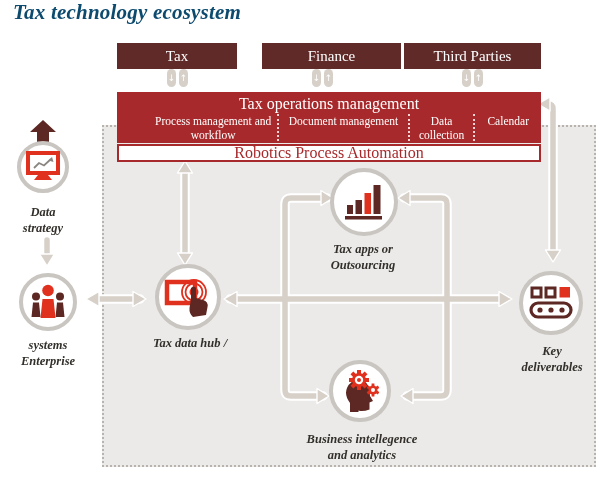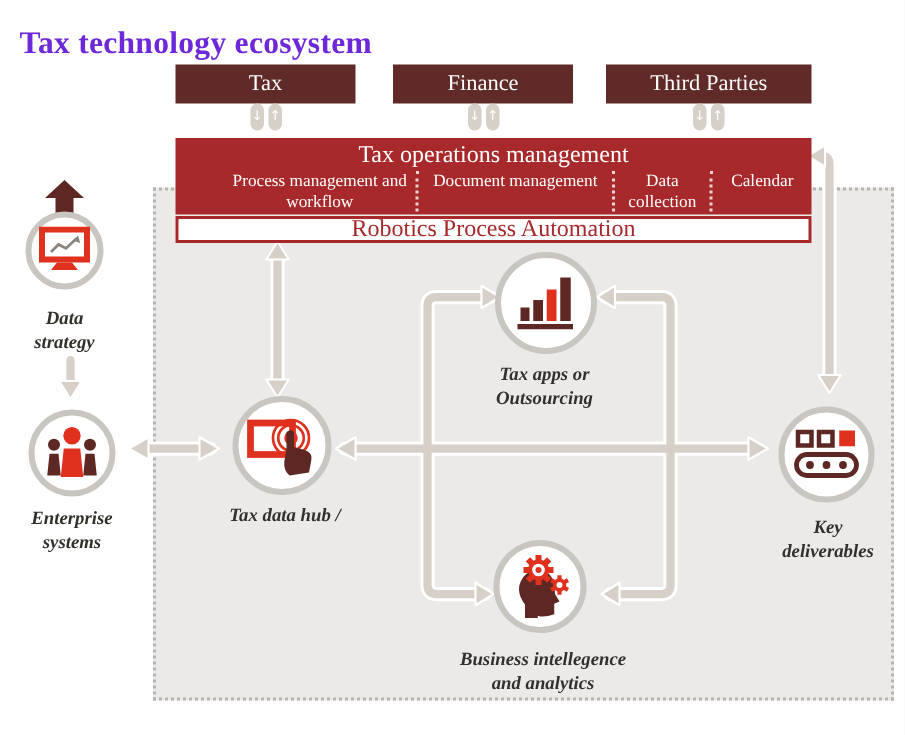--- a/index.html
+++ b/index.html
@@ -1,37 +1,37 @@
 <!DOCTYPE html>
 <html><head>
 <meta charset="utf-8">
 <style>
   * { margin:0; padding:0; box-sizing:border-box; }
   html,body { background:#fff; }
   body { font-family:"Liberation Serif","DejaVu Serif",serif; }
   .canvas { position:relative; width:603px; height:490px; background:#fff; overflow:hidden; }
 
   .page-title {
-    position:absolute; left:13px; top:16px;
-    font-size:21px; font-weight:bold; color:#6d28d9;
+    position:absolute; left:13px; top:0;
+    font-size:21px; font-weight:bold; font-style:italic; color:#0c4a6e;
     letter-spacing:.2px;
   }
 
   .gray-area {
     position:absolute; left:102px; top:125px; width:494px; height:342px;
     background:#ebeae9; border:2px dotted #b8b3ad; z-index:0;
   }
 
   .top-box {
     position:absolute; top:43px; height:26px; background:#5f2a28; color:#fff;
     display:flex; align-items:center; justify-content:center;
     font-size:15px; z-index:3;
   }
   .box-tax { left:117px; width:120px; }
-  .box-finance { left:262px; width:120px; }
+  .box-finance { left:262px; width:139px; }
   .box-third { left:404px; width:137px; }
 
   .updown { position:absolute; top:69px; display:flex; gap:3px; z-index:3; }
   .ud-tax { left:167px; } .ud-finance { left:312px; } .ud-third { left:462px; }
   .pill {
     width:9px; height:18px; background:#d6d0c8; border-radius:5px;
     color:#fff; font-family:"DejaVu Sans",sans-serif; font-size:9px;
     display:flex; align-items:center; justify-content:center; line-height:1;
   }
 
@@ -195,22 +195,22 @@
     <svg width="40" height="36" viewBox="0 0 40 36">
       <circle cx="8" cy="12.5" r="4" fill="#5d2823"></circle>
       <polygon points="3.5,33 5,18.5 11,18.5 12.5,33" fill="#5d2823"></polygon>
       <circle cx="32" cy="12.5" r="4" fill="#5d2823"></circle>
       <polygon points="27.5,33 29,18.5 35,18.5 36.5,33" fill="#5d2823"></polygon>
       <circle cx="20" cy="6.5" r="5.8" fill="#e0301e"></circle>
       <polygon points="12.5,34 14.5,15 25.5,15 27.5,34" fill="#e0301e"></polygon>
     </svg>
   </div>
   <div class="node-label lb-enterprise">
+    <div>systems</div>
     <div>Enterprise</div>
-    <div>systems</div>
   </div>
 
   <div class="node-circle nc-taxhub">
     <svg width="48" height="44" viewBox="0 0 48 44">
       <rect x="3" y="7" width="28" height="21" fill="#fff" stroke="#e0301e" stroke-width="4.5"></rect>
       <circle cx="30" cy="17" r="12" fill="none" stroke="#e0301e" stroke-width="1.8"></circle>
       <circle cx="30" cy="17" r="8.5" fill="none" stroke="#e0301e" stroke-width="1.8"></circle>
       <circle cx="30" cy="17" r="4.5" fill="#e0301e"></circle>
       <path d="M27,13 q3,-2.5 5,0 l0,10 7,2 q5.5,1.5 4.5,7 l-1.5,8 -13,2 q-4,-3.5 -3.5,-9 l1.5,-9 z" fill="#5d2823"></path>
     </svg>

